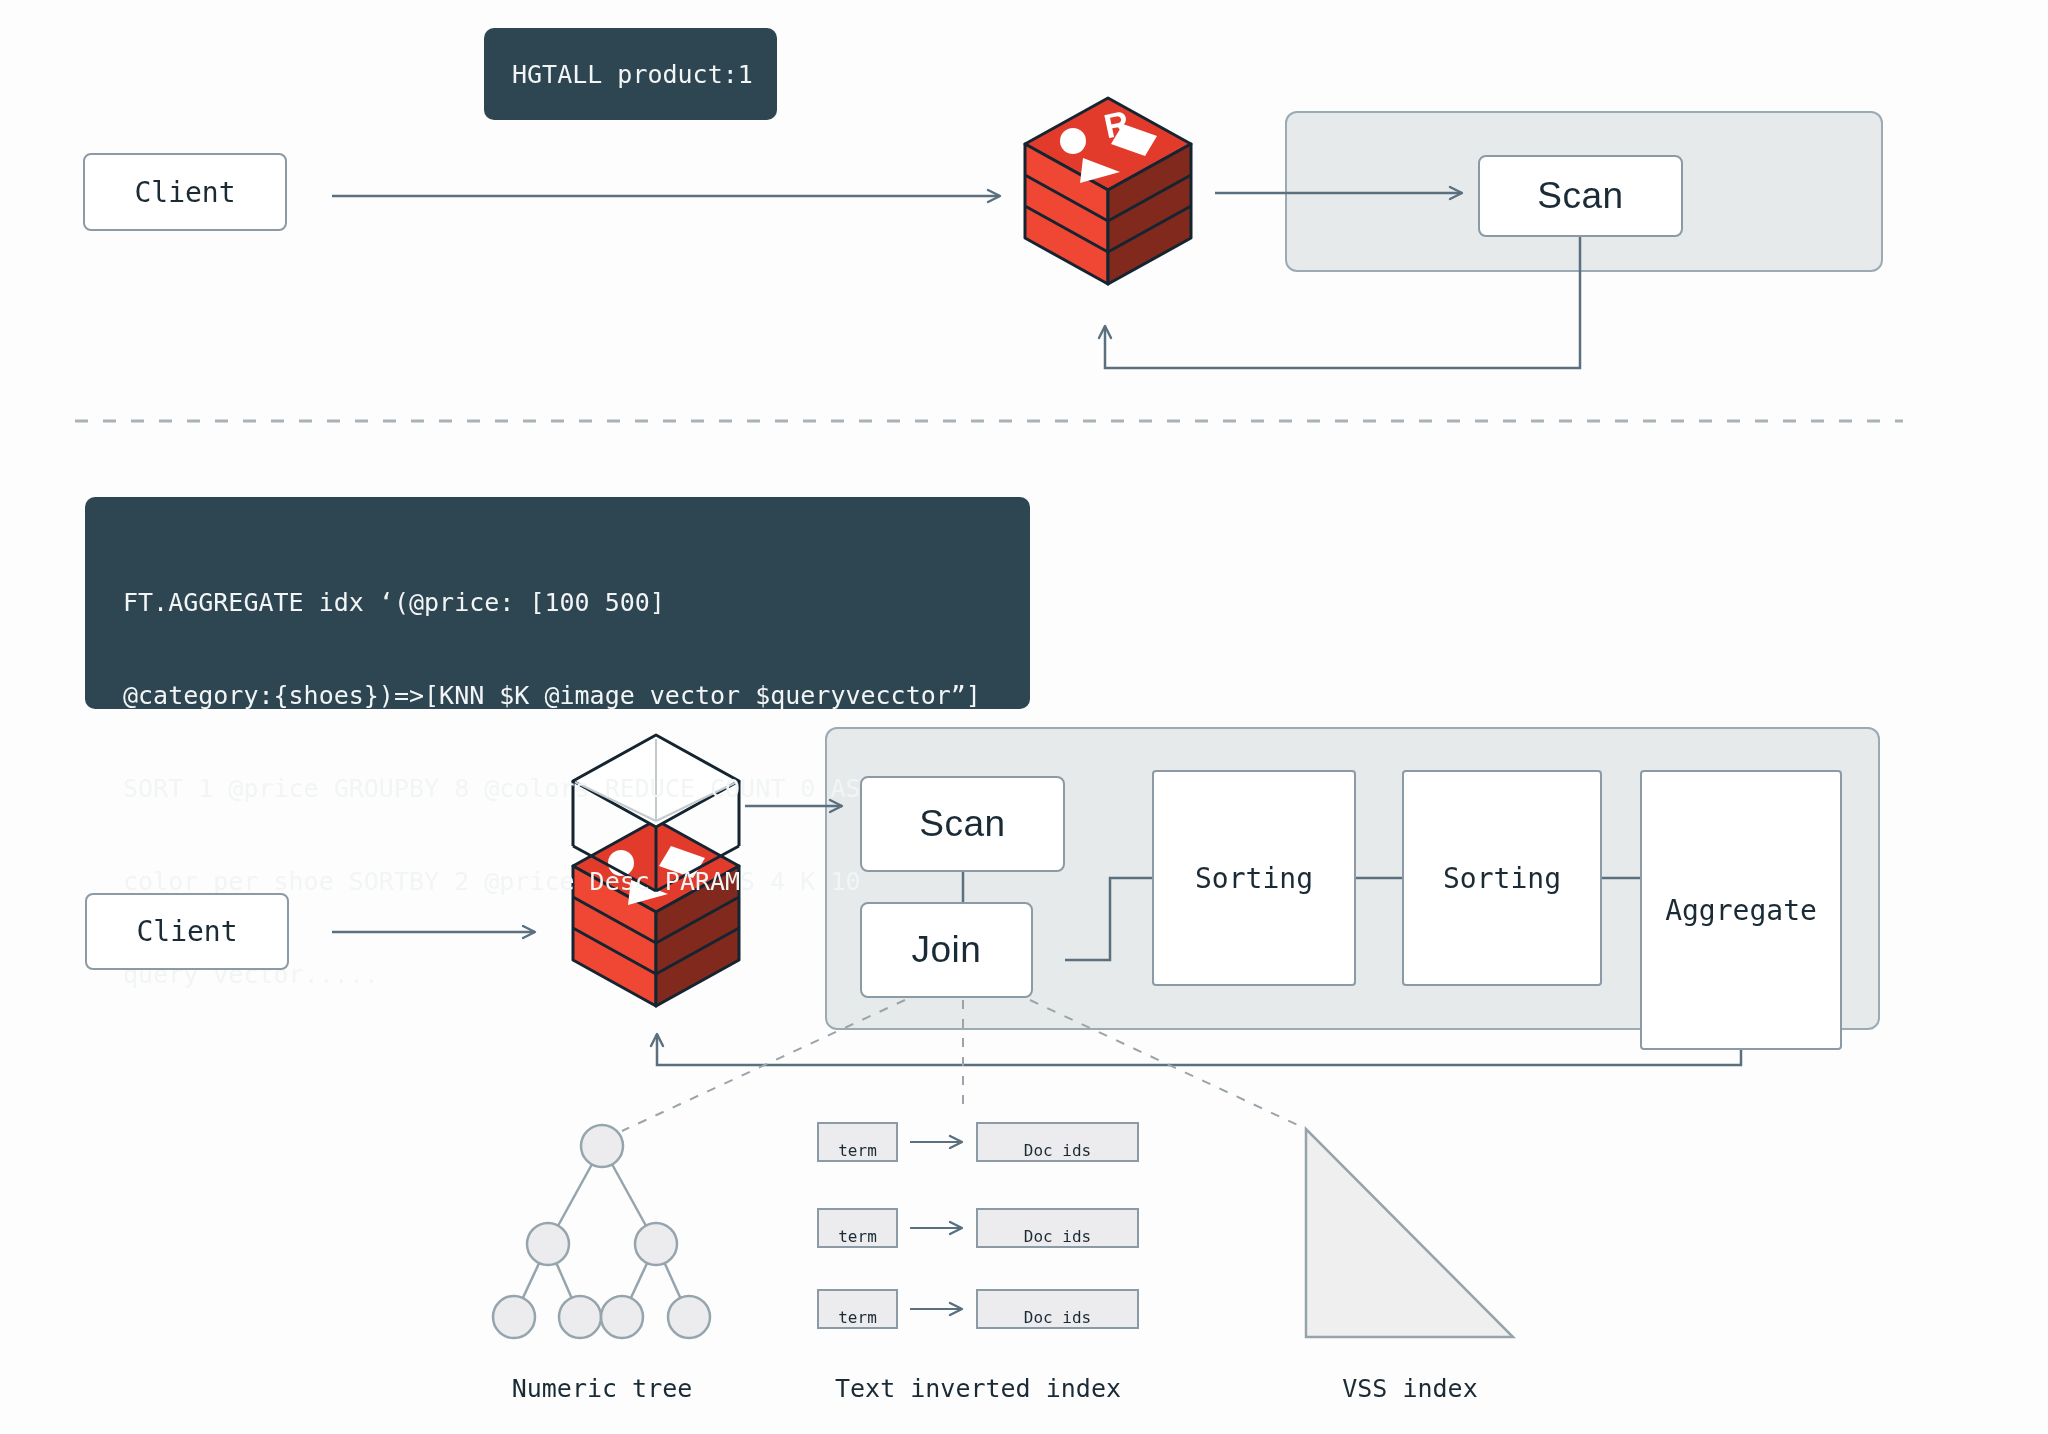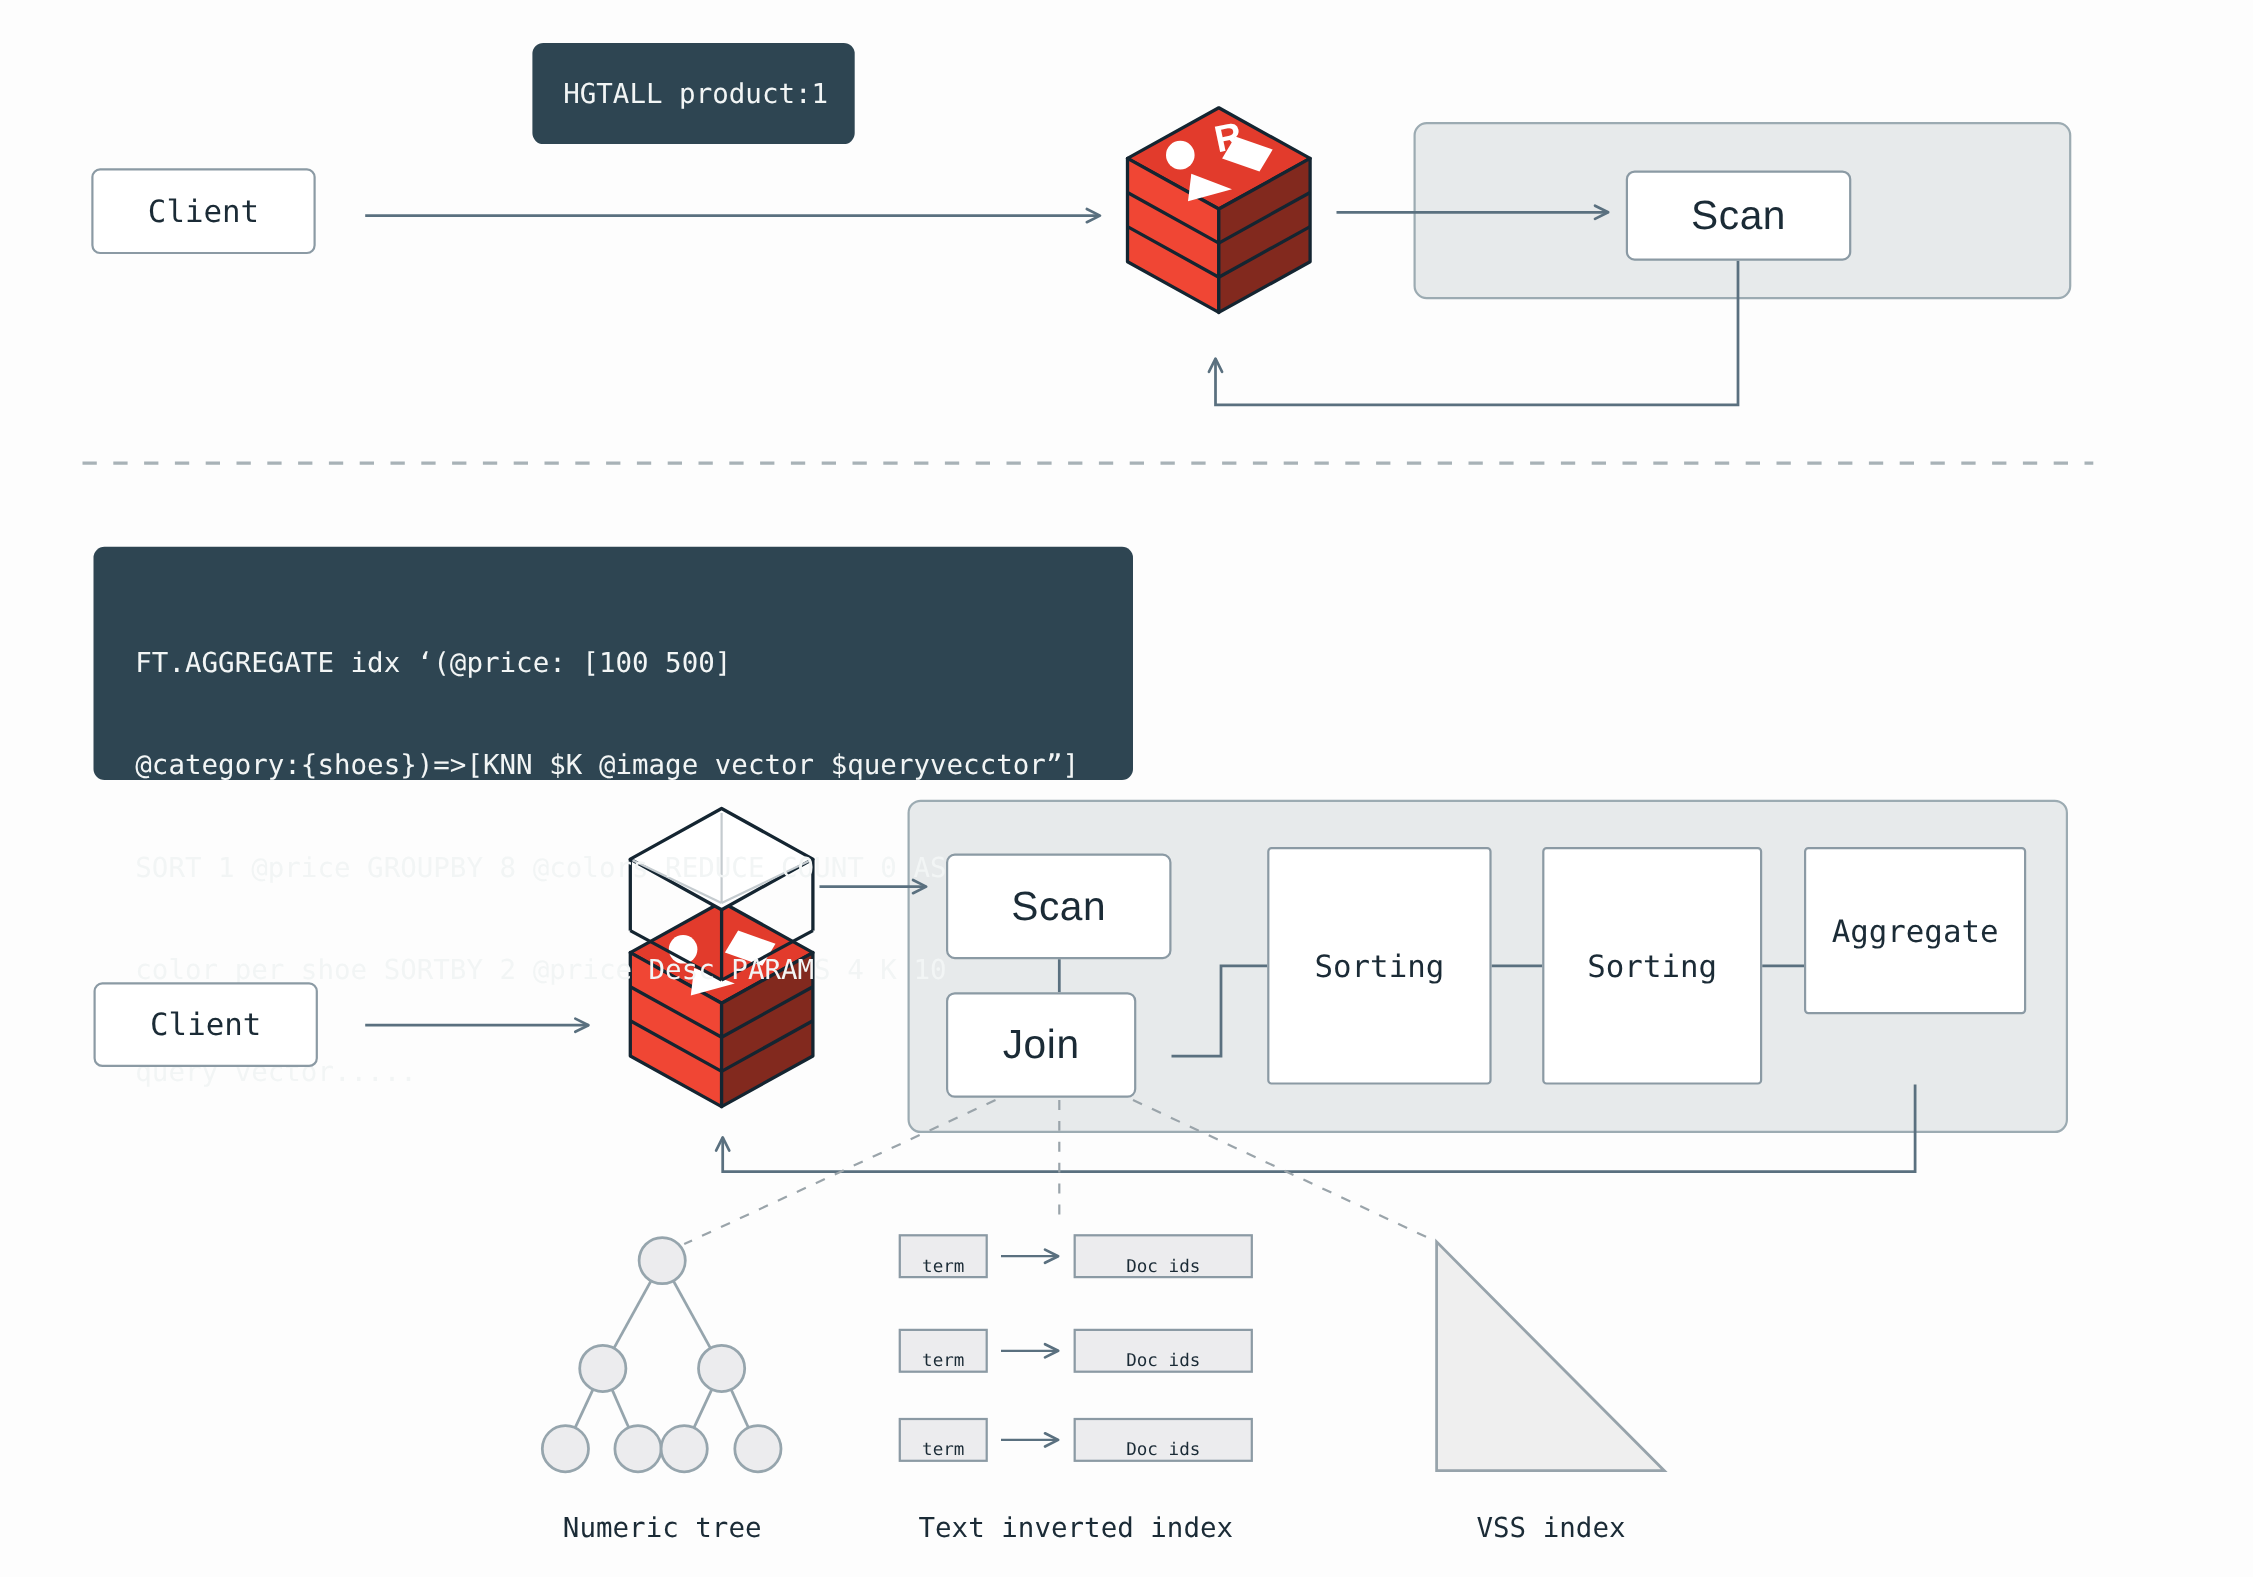--- a/index.html
+++ b/index.html
@@ -32,21 +32,21 @@
     font-size:28px; color:var(--text,#1b2b36);
   }
   .node.big { border-radius:4px; }
   .sans { font-family:"Liberation Sans", sans-serif; font-size:37px; letter-spacing:0.5px; }
   .panel {
     background:var(--dark_panel,#2e4552);
     border-radius:10px;
     box-sizing:border-box;
     color:var(--panel_text,#f2f5f5);
   }
-  .panel.cmd1 { display:flex; align-items:center; padding-left:28px; font-size:25px;margin-top:11px; }
+  .panel.cmd1 { display:flex; align-items:center; padding-left:28px; font-size:25px; }
   .panel.cmd2 { padding:28px 0 0 38px; font-size:25px; line-height:31px; white-space:pre;margin-top:19px; }
   .minibox {
     background:var(--node_fill,#ececee);
     border:2px solid var(--box_border,#8b9aa4);
     border-radius:0;
     box-sizing:border-box;
     display:flex; align-items:flex-end; justify-content:center;
     font-size:16px;
   }
   .idx-label {
@@ -206,21 +206,21 @@
     </div>
 
     <div class="node big" style="left:1152px; top:770px; width:204px; height:216px;">
       <span>Sorting</span>
     </div>
 
     <div class="node big" style="left:1402px; top:770px; width:200px; height:216px;">
       <span>Sorting</span>
     </div>
 
-    <div class="node big" style="left:1640px; top:770px; width:202px; height:152px;">
+    <div class="node big" style="left:1640px; top:770px; width:202px; height:280px;">
       <span>Aggregate</span>
     </div>
 
     <div class="minibox" style="left:817px; top:1122px; width:81px; height:40px;">
       <span>term</span>
     </div>
     <div class="minibox" style="left:976px; top:1122px; width:163px; height:40px;">
       <span>Doc ids</span>
     </div>
 

